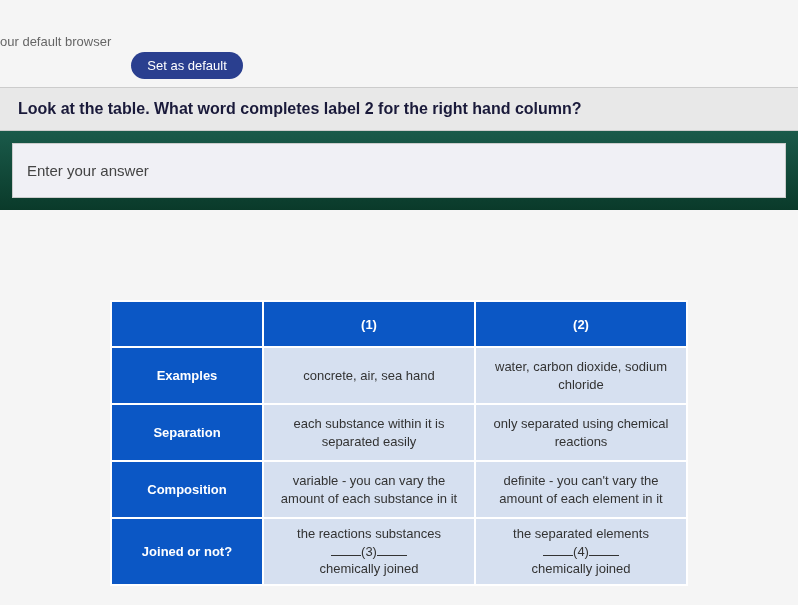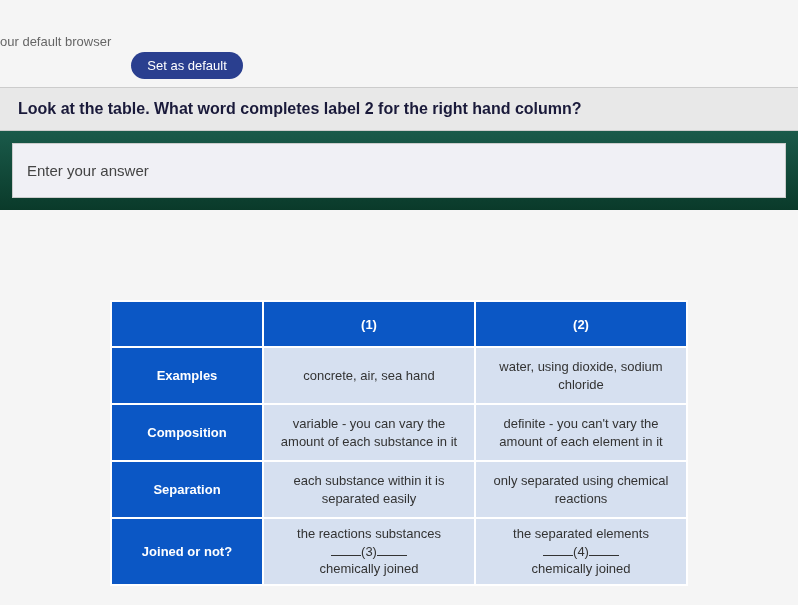--- a/index.html
+++ b/index.html
@@ -128,31 +128,31 @@
   <table class="data-table">
     <tbody>
         <tr>
       <th class="hdr-blank"></th>
       <th class="hdr-cell">(1)</th>
       <th class="hdr-cell">(2)</th>
     </tr>
     <tr>
       <td class="row-label">Examples</td>
       <td class="data-cell">concrete, air, sea hand</td>
-      <td class="data-cell">water, using dioxide, sodium chloride</td>
+      <td class="data-cell">water, carbon dioxide, sodium chloride</td>
+    </tr>
+    <tr>
+      <td class="row-label">Separation</td>
+      <td class="data-cell">each substance within it is separated easily</td>
+      <td class="data-cell">only separated using chemical reactions</td>
     </tr>
     <tr>
       <td class="row-label">Composition</td>
       <td class="data-cell">variable - you can vary the amount of each substance in it</td>
       <td class="data-cell">definite - you can't vary the amount of each element in it</td>
-    </tr>
-    <tr>
-      <td class="row-label">Separation</td>
-      <td class="data-cell">each substance within it is separated easily</td>
-      <td class="data-cell">only separated using chemical reactions</td>
     </tr>
     <tr>
       <td class="row-label">Joined or not?</td>
       <td class="data-cell">
         <span>the reactions substances</span><br>
         <span class="blank-line"></span><span>(3)</span><span class="blank-line"></span><br>
         <span>chemically joined</span>
       </td>
       <td class="data-cell">
         <span>the separated elements</span><br>

